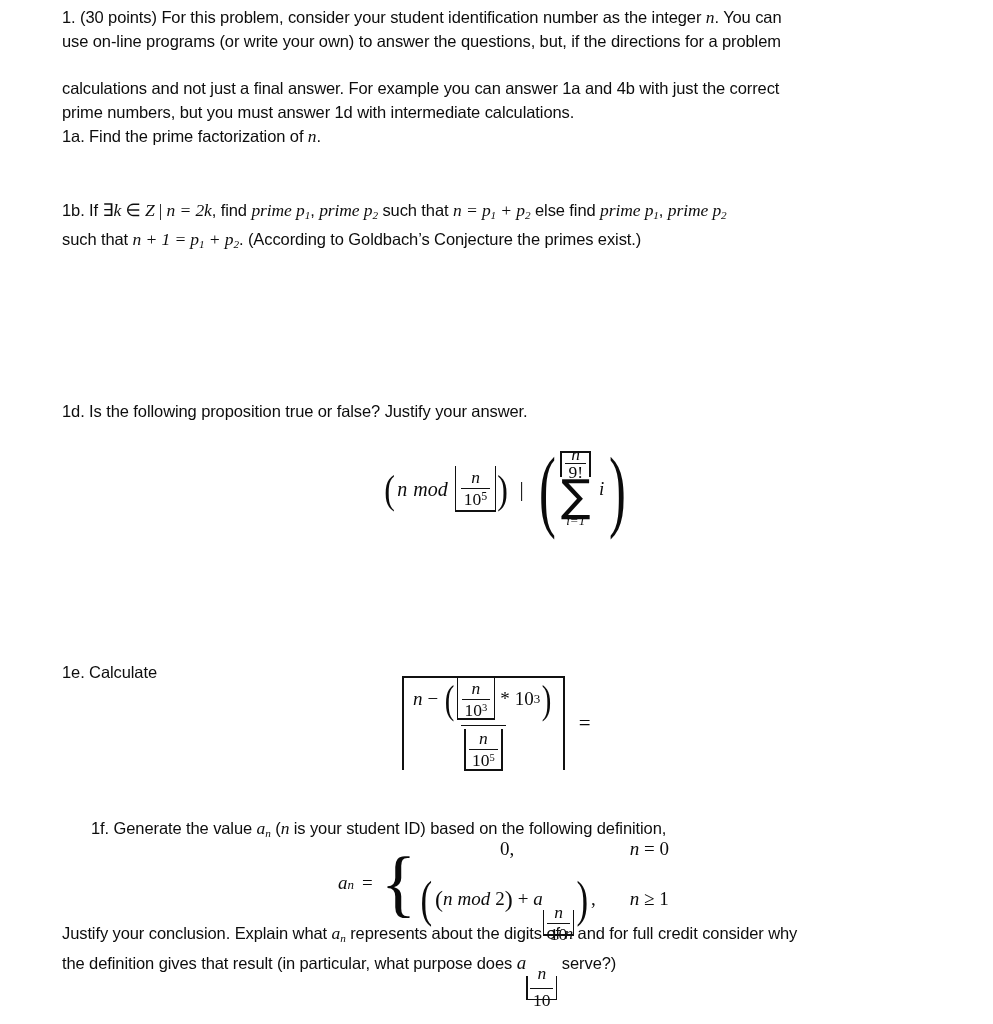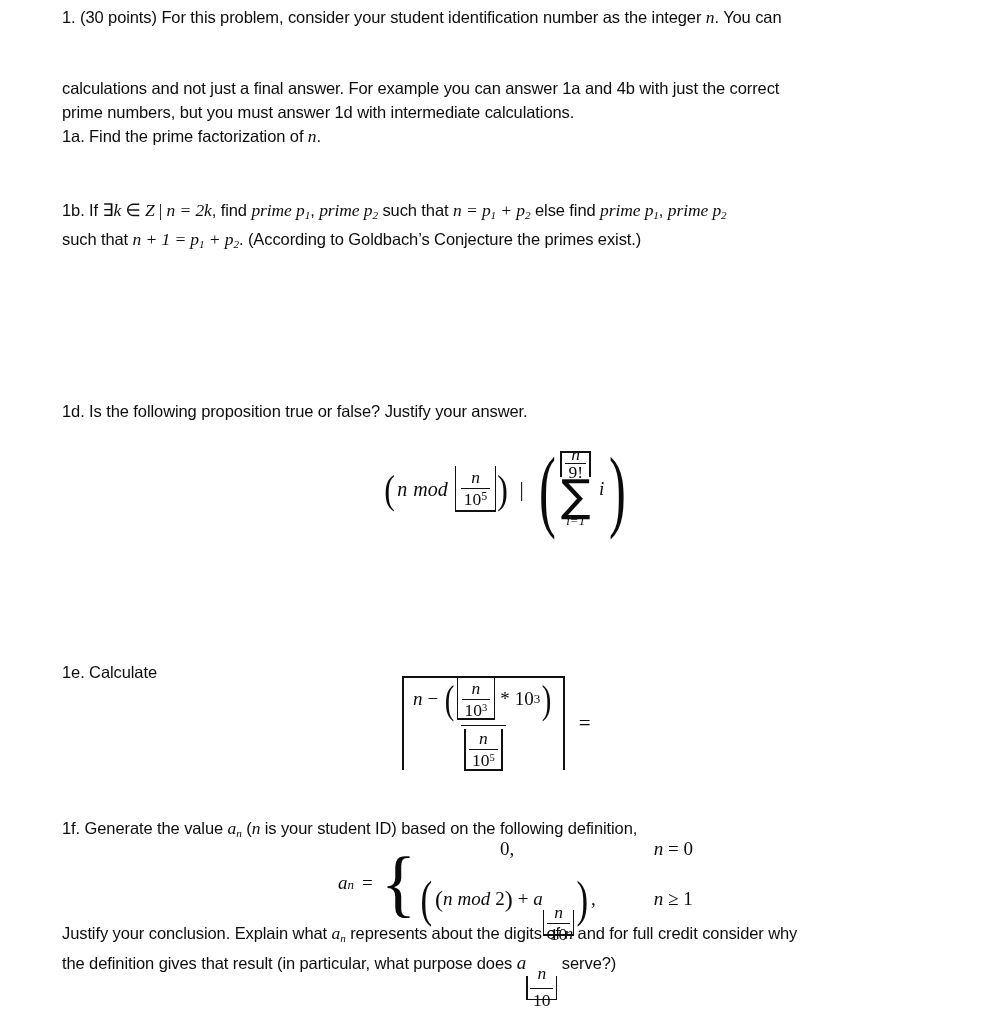--- a/index.html
+++ b/index.html
@@ -135,32 +135,32 @@
     display: inline-block;
   }
   .cases {
     display: inline-grid;
     grid-template-columns: auto auto;
     column-gap: 34px;
     row-gap: 10px;
     align-items: center;
   }
   .case-val { text-align: center; }
-  .case-cond { text-align: left; margin-left: 24px; }
+  .case-cond { text-align: left; }
 
   .eqsign { font-size: 21px; font-family: "Liberation Serif", serif; }
 </style>
 </head>
 <body>
 
 <div class="page">
 
   <div class="para blk" style="top:6px;">
     <span>1. (30 points) For this problem, consider your student identification number as the integer </span><span class="mi">n</span><span>.  You can</span><br>
-    <br>
+    <span>use on-line programs (or write your own) to answer the questions, but, if the directions for a problem</span><br>
     <br>
     <span>calculations and not just a final answer.  For example you can answer 1a and 4b with just the correct</span><br>
     <span>prime numbers, but you must answer 1d with intermediate calculations.</span><br>
     <span>1a. Find the prime factorization of </span><span class="mi">n</span><span>.</span>
   </div>
 
   <div class="para blk" style="top:199px;">
     <span>1b. If </span><span class="mn">∃</span><span class="mi">k</span><span class="mn"> ∈ </span><span class="mi">Z</span><span class="mn"> | </span><span class="mi">n</span><span class="mi"> = 2k</span><span>, find </span><span class="mi">prime p</span><sub class="msub">1</sub><span>, </span><span class="mi">prime p</span><sub class="msub">2</sub><span> such that </span><span class="mi">n</span><span class="mi"> = p</span><sub class="msub">1</sub><span class="mi"> + p</span><sub class="msub">2</sub><span> else find </span><span class="mi">prime p</span><sub class="msub">1</sub><span>, </span><span class="mi">prime p</span><sub class="msub">2</sub><br>
     <span>such that </span><span class="mi">n</span><span class="mi"> + 1 = p</span><sub class="msub">1</sub><span class="mi"> + p</span><sub class="msub">2</sub><span>.  (According to Goldbach’s Conjecture the primes exist.)</span>
   </div>
@@ -240,21 +240,21 @@
                 <span class="den"><span class="mn">10</span><sup class="msup">5</sup></span>
               </span>
             </span>
           </span>
         </span>
       </span>
       <span class="eqsign" style="margin-left:14px; align-self:center;">=</span>
     </span>
   </div>
 
-  <div class="para blk" style="top:817px;">
+  <div class="para blk" style="top:817px;margin-left:29px;">
     <span>1f. Generate the value </span><span class="mi">a</span><sub class="msub">n</sub><span> (</span><span class="mi">n</span><span> is your student ID) based on the following definition,</span>
   </div>
 
   <div class="display" style="top:838px; left:338px;">
     <span class="mrow">
       <span class="mrow-b" style="align-self:center;">
         <span class="mi" style="font-size:19px;">a</span>
           <sub class="msub" style="font-size:13px;">n</sub>
         <span class="mn" style="font-size:19px; margin-left:8px;">=</span>
       </span>

